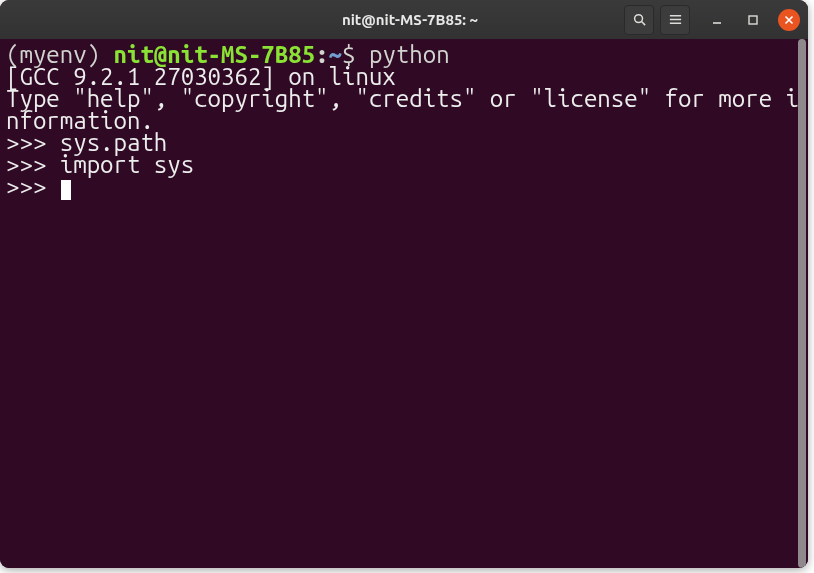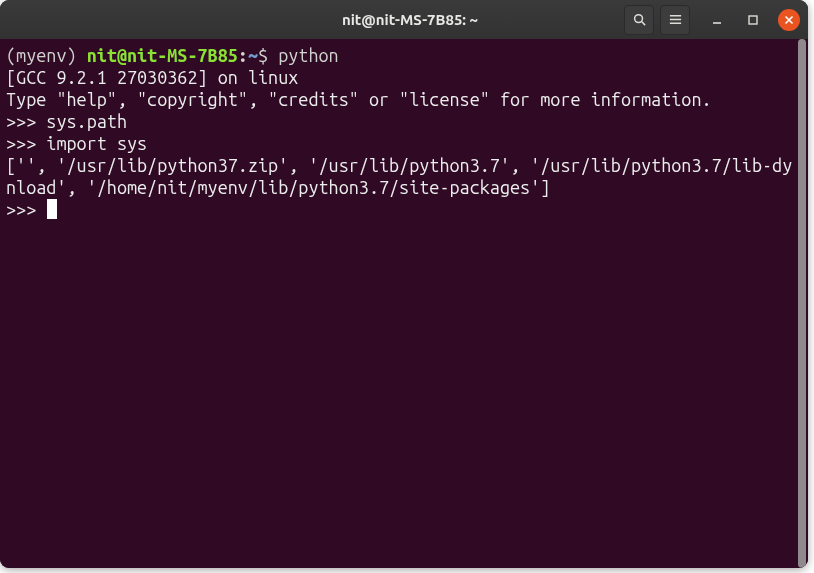--- a/index.html
+++ b/index.html
@@ -92,21 +92,21 @@
   .close-btn svg { width: 10px; height: 10px; display:block; }
 
   .terminal-body {
     position: absolute;
     top: 39px;
     left: 0;
     right: 0;
     bottom: 0;
     background: #300a24;
     color: #eceeed;
-    font-size: 18px;
+    font-size: 24px;
     line-height: 22px;
     padding: 5px 6px;
     box-sizing: border-box;
     font-family: "Ubuntu Mono", "DejaVu Sans Mono", "Consolas", monospace;
   }
   .terminal-body span.prefix   { color: #d2d4cf; }
   .terminal-body span.user     { color: #8ae234; font-weight: bold; }
   .terminal-body span.colon    { color: #d2d4cf; font-weight: bold; }
   .terminal-body span.path     { color: #739fcf; font-weight: bold; }
   .terminal-body span.dollar   { color: #d2d4cf; }
@@ -193,21 +193,20 @@
       </div>
     </div>
   </div>
 
   <div class="terminal-body">
     <div class="line"><span class="prefix">(myenv) </span><span class="user">nit@nit-MS-7B85</span><span class="colon">:</span><span class="path">~</span><span class="dollar">$ </span><span class="cmd">python</span></div>
     <div class="line">[GCC 9.2.1 27030362] on linux</div>
     <div class="line">Type "help", "copyright", "credits" or "license" for more information.</div>
     <div class="line"><span>&gt;&gt;&gt; </span><span>sys.path</span></div>
     <div class="line"><span>&gt;&gt;&gt; </span><span>import sys</span></div>
-    <div class="line">['', '/usr/lib/python37.zip', '/usr/lib/python3.7', '/usr/lib/python3.7/lib-dynload', '/home/nit/myenv/lib/python3.7/site-packages']</div>
     <div class="line"><span>&gt;&gt;&gt; </span><span class="cursor"></span></div>
   </div>
 
   <div class="scrollbar-track">
     <div class="scrollbar-thumb"></div>
   </div>
 
 </div>
 
 </body></html>

